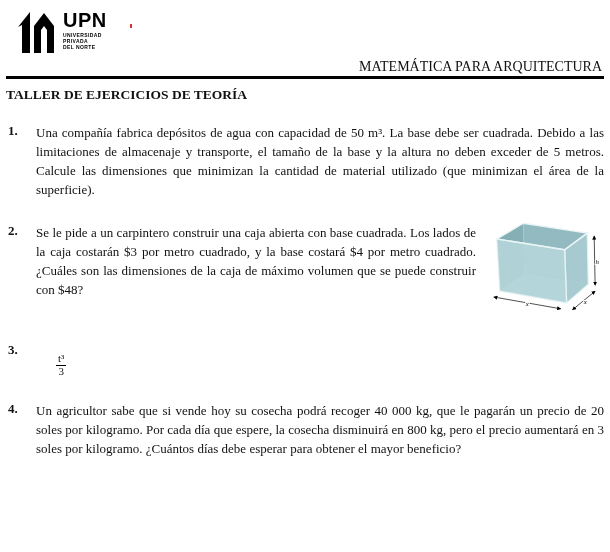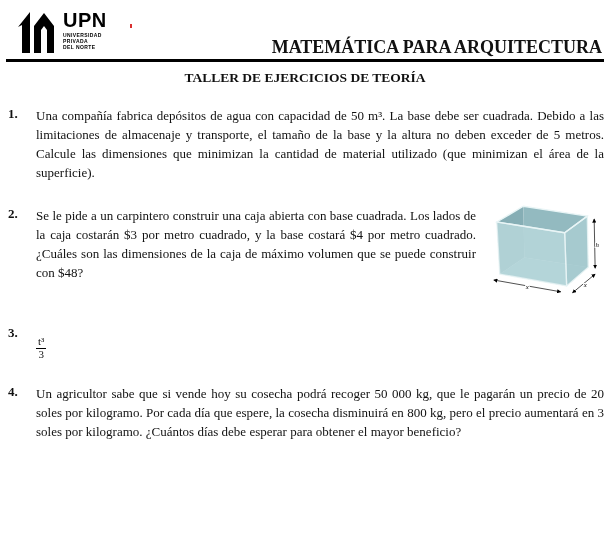--- a/index.html
+++ b/index.html
@@ -6,42 +6,42 @@
   html,body { background:#ffffff; }
   body {
     width:610px; height:552px; overflow:hidden;
     font-family:"Liberation Serif", serif;
     color:#111111; font-size:13px;
     position:relative;
   }
   .page { padding:0 6px; }
 
   
-  .header { position:relative; height:62px; border-bottom:3px solid #000; }
+  .header { position:relative; height:79px; border-bottom:3px solid #000; }
   .logo { position:absolute; left:12px; top:8px; display:flex; align-items:flex-start; gap:5px; }
   .logo-mark { display:block; }
   .logo-text { padding-top:2px; font-family:"Liberation Sans", sans-serif; }
   .logo-acronym { font-weight:bold; font-size:20px; line-height:20px; letter-spacing:0.5px; color:#000; }
   .logo-tagline { margin-top:2px; font-weight:bold; font-size:5px; line-height:6px; letter-spacing:0.4px; color:#000; }
   .red-dot { position:absolute; left:124px; top:24px; width:2px; height:4px; background:#d93030; }
-  .course-title { position:absolute; right:2px; bottom:1px; font-weight:bold; font-size:18px; }
+  .course-title { position:absolute; right:2px; bottom:1px; font-weight:normal; font-size:14px; }
 
   
-  .titles { margin-top:5px; text-align:center; font-weight:bold; font-size:13.5px; line-height:21px; }
+  .titles { margin-top:5px; font-weight:bold; font-size:13.5px; line-height:21px; }
   .underlined { text-decoration:underline; }
 
   
   .exercises { margin-top:18px; }
   .exercise { display:flex; margin-bottom:24px; clear:both; }
   .ex-num { flex:none; width:30px; font-weight:bold; padding-left:2px; }
   .ex-body { flex:1; text-align:justify; line-height:19px; }
 
   
   .frac { display:inline-flex; flex-direction:column; align-items:center;
-          vertical-align:-0.55em; line-height:1.05; font-size:11px; margin:0 0; }
+          vertical-align:-0.55em; line-height:1.05; font-size:11px; margin:0 20px; }
   .frac .num { border-bottom:1px solid #000; padding:0 2px; }
   .frac .den { padding:0 2px; }
 
   
   .fig { float:right; width:120px; height:101px; margin:-6px 0 0 8px; }
   .fig svg { display:block; }
   .dim-label { font-family:"Liberation Serif", serif; font-style:italic; font-size:7px; fill:#000;
                paint-order:stroke; stroke:#ffffff; stroke-width:2px; }
 </style>
 </head>
@@ -116,17 +116,17 @@
       <div class="ex-body">
         <span class="frac">
             <span class="num">t³</span>
             <span class="den">3</span>
           </span>
       </div>
     </div>
 
     <div class="exercise">
       <div class="ex-num">4.</div>
-      <div class="ex-body">Un agricultor sabe que si vende hoy su cosecha podrá recoger 50 000 kg, que le pagarán un precio de 20 soles por kilogramo. Por cada día que espere, la cosecha disminuirá en 800 kg, pero el precio aumentará en 3 soles por kilogramo. ¿Cuántos días debe esperar para obtener el mayor beneficio?</div>
+      <div class="ex-body">Un agricultor sabe que si vende hoy su cosecha podrá recoger 40 000 kg, que le pagarán un precio de 20 soles por kilogramo. Por cada día que espere, la cosecha disminuirá en 800 kg, pero el precio aumentará en 3 soles por kilogramo. ¿Cuántos días debe esperar para obtener el mayor beneficio?</div>
     </div>
 
   </div>
 </div>
 
 </body></html>

